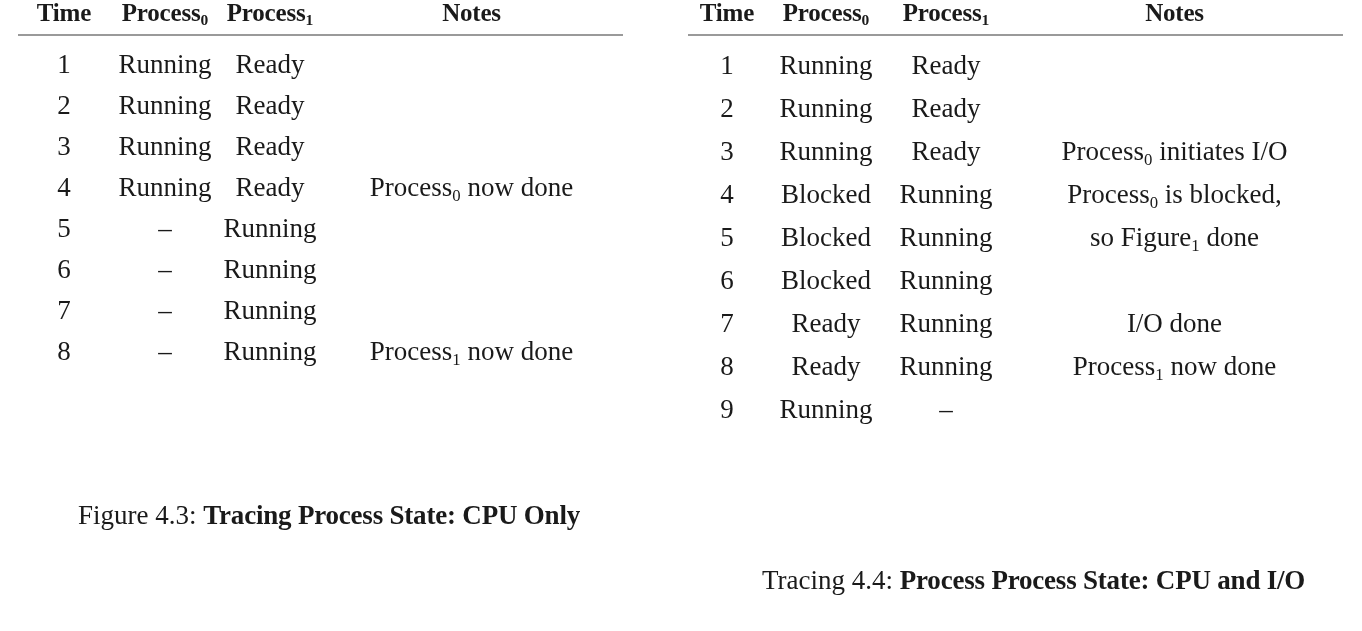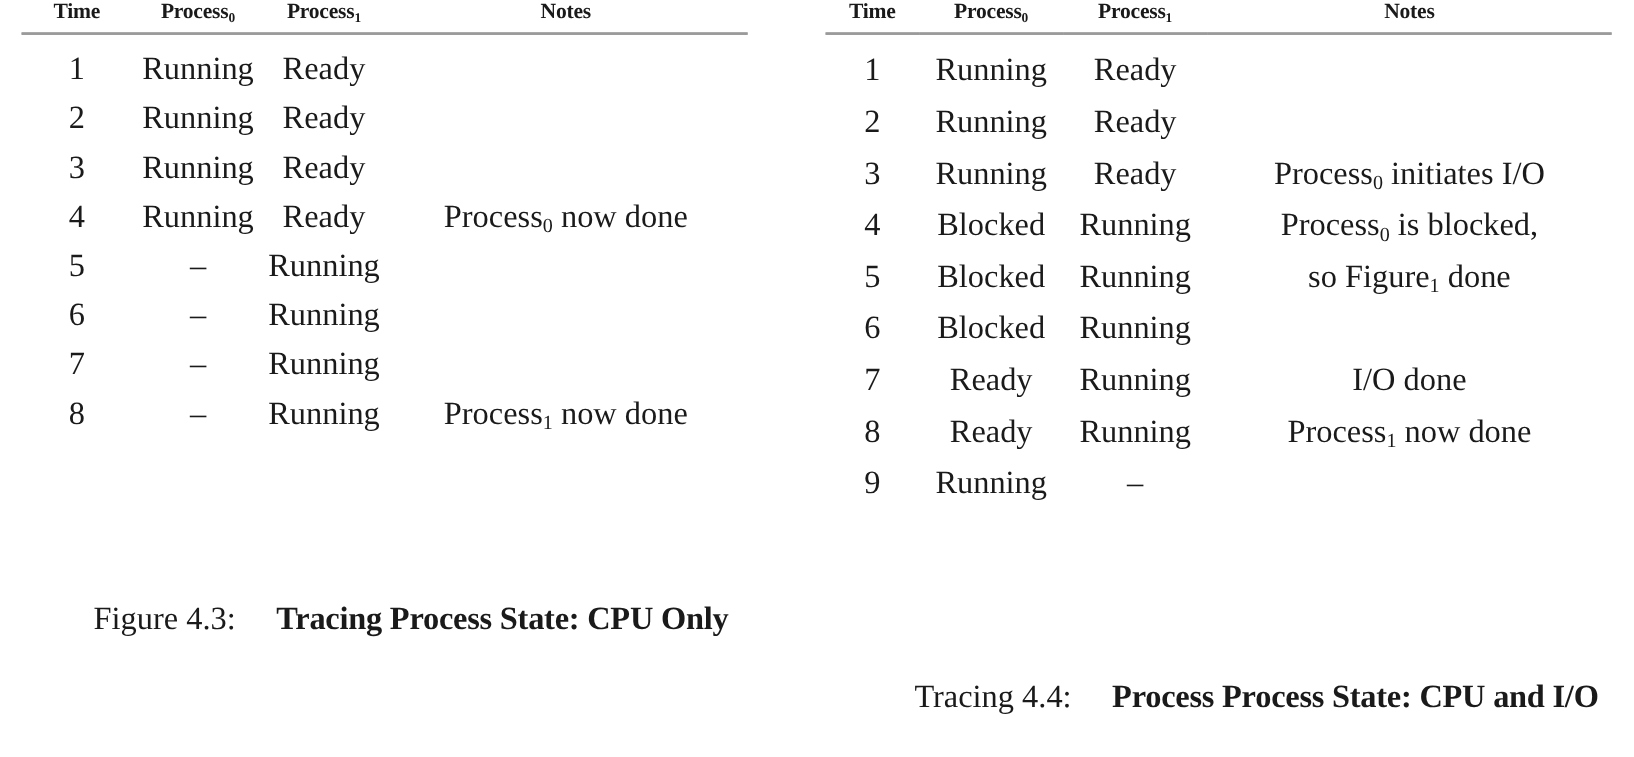--- a/index.html
+++ b/index.html
@@ -34,21 +34,21 @@
   .trace-table td {
     padding: 0;
     text-align: center;
     vertical-align: middle;
     font-weight: normal;
     white-space: nowrap;
     line-height: 1.0;
   }
   .trace-table thead th {
     font-weight: bold;
-    font-size: 18px;
+    font-size: 25px;
     letter-spacing: -0.2px;
     padding-bottom: 9px;
   }
   .trace-table thead tr {
     border-bottom: 2px solid #9a9a9a;
   }
   .trace-table tbody tr:first-child td {
     padding-top: 8px;
   }
 
@@ -81,21 +81,21 @@
   #figure-right tbody td { height: 43px; }
 
   
   .caption {
     position: absolute;
     font-size: 27px;
     white-space: nowrap;
     color: #1a1a1a;
   }
   .caption .cap-label { font-weight: normal; margin-left: 20px; }
-  .caption .cap-title { font-weight: bold; letter-spacing: -0.2px; margin-left: 27px; }
+  .caption .cap-title { font-weight: bold; letter-spacing: -0.2px; }
 
   #caption-4-3 { left: 58px;  top: 500px; }
   #caption-4-4 { left: 742px; top: 565px; }
 </style>
 </head>
 <body>
 
 <div class="figure-block" id="figure-left">
   <table class="trace-table">
     <colgroup>

